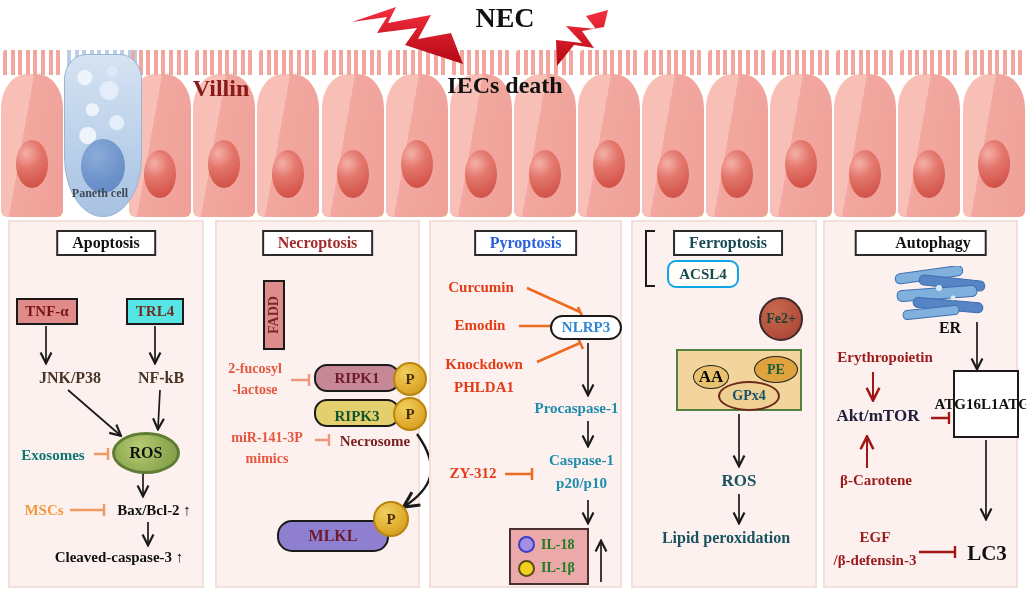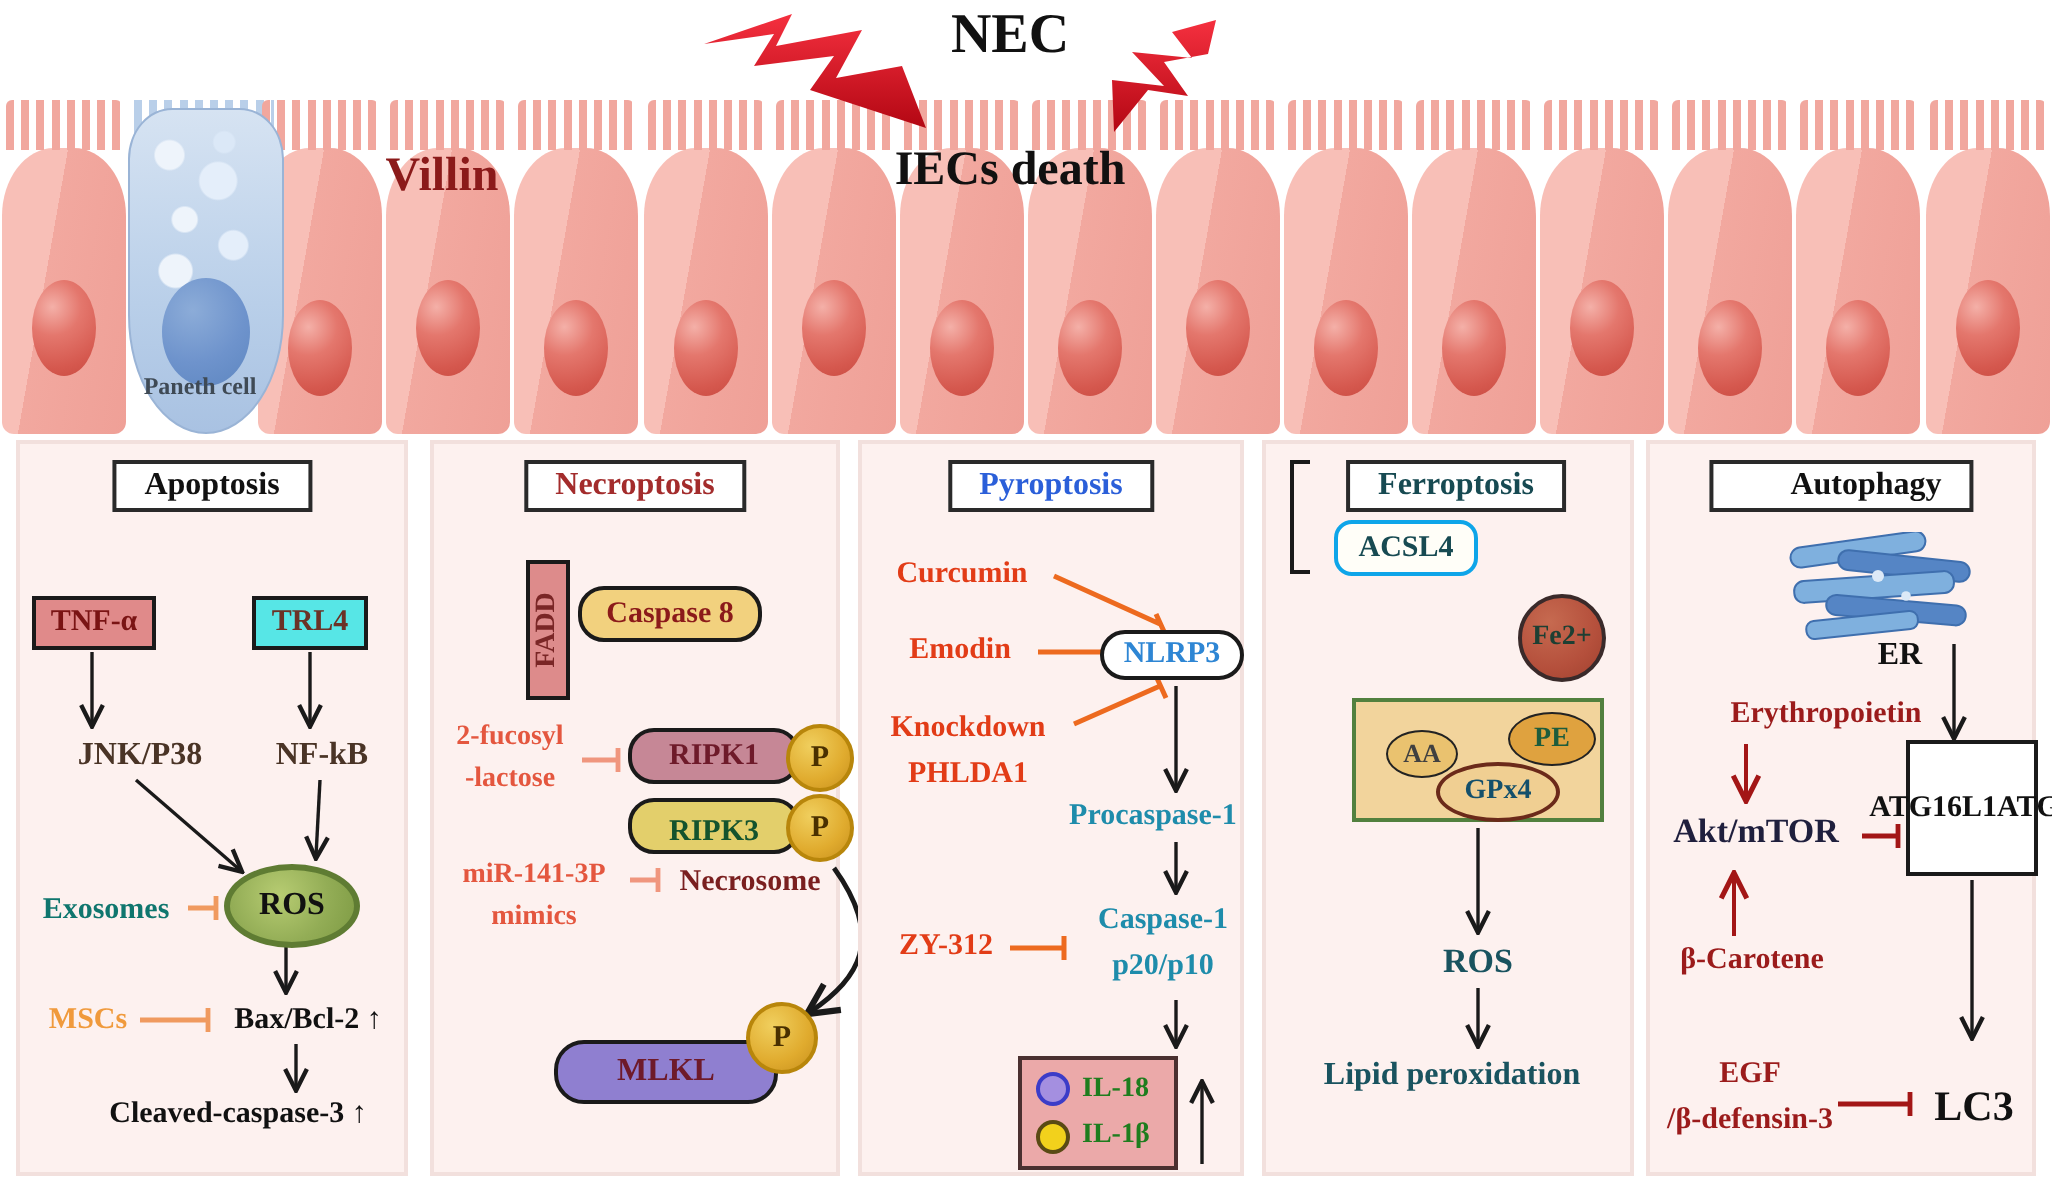--- a/index.html
+++ b/index.html
@@ -198,23 +198,20 @@
       <g stroke="#f0967e" stroke-width="2.4" fill="none">
         <path d="M74,158 H92 M92,152 V164"></path>
         <path d="M98,218 H112 M112,212 V224"></path>
       </g>
       <path d="M200,212 C226,248 212,268 188,284" fill="none" stroke="#1a1a1a" stroke-width="2.4" marker-end="url(#n-k)"></path>
     </svg>
     <div class="ptitle" style="color:#a32c2c;">Necroptosis</div>
     <div class="nbox" style="left:46px;top:58px;width:22px;height:70px;background:#dd8b8b;color:#7a2626;">
       <span style="transform:rotate(-90deg);white-space:nowrap;font-size:14px;">FADD</span>
     </div>
-    <div class="nbox pill" style="left:72px;top:71px;width:92px;height:28px;background:#f2d17e;color:#8b1a1a;">
-      <span>Caspase 8</span>
-    </div>
     <div class="txt" style="left:2px;top:136px;width:72px;font-size:14px;color:#e4573f;line-height:1.5;">
       <div>2-fucosyl</div>
       <div>-lactose</div>
     </div>
     <div class="nbox pill" style="left:97px;top:142px;width:86px;height:28px;background:#c68796;color:#6e1a2a;">
       <span>RIPK1</span>
     </div>
     <div class="pcirc" style="left:176px;top:140px;">
       <span>P</span>
     </div>
@@ -300,21 +297,21 @@
       </g>
     </svg>
     <div class="ptitle" style="left:95px;color:#174a52;">Ferroptosis</div>
     <div class="nbox" style="left:34px;top:38px;width:72px;height:28px;border:2px solid #0ea5e9;border-radius:9px;background:#fffef8;color:#174a52;">
       <span>ACSL4</span>
     </div>
     <div class="fe-circ" style="left:126px;top:75px;">
       <span>Fe2+</span>
     </div>
     <div class="abs" style="left:43px;top:127px;width:126px;height:62px;background:#f2d49c;border:2px solid #52803e;box-sizing:border-box;">
-      <div class="ellip" style="left:15px;top:14px;width:36px;height:24px;background:#eac26f;border:1.5px solid #222;font-size:13px;color:#404040;">
+      <div class="ellip" style="left:15px;top:14px;width:36px;height:24px;background:#eac26f;border:1.5px solid #222;font-size:17px;color:#000000;">
         <span>AA</span>
       </div>
       <div class="ellip" style="left:76px;top:5px;width:44px;height:27px;background:#dfa23f;border:1.5px solid #222;font-size:14px;color:#1d5c3c;">
         <span>PE</span>
       </div>
       <div class="ellip" style="left:40px;top:30px;width:62px;height:30px;background:#f0cf92;border:2px solid #6b2a1a;font-size:14px;color:#14506b;">
         <span>GPx4</span>
       </div>
     </div>
     <div class="txt" style="left:60px;top:248px;width:92px;font-size:17px;color:#19535f;">ROS</div>
@@ -348,21 +345,21 @@
         <rect x="8" y="4" width="68" height="10" rx="5" fill="#7fb0de" transform="rotate(-8 40 9)"></rect>
         <rect x="32" y="12" width="66" height="10" rx="5" fill="#5585c5" transform="rotate(6 65 17)"></rect>
         <rect x="10" y="22" width="80" height="11" rx="5" fill="#7fb0de" transform="rotate(-4 50 27)"></rect>
         <rect x="26" y="34" width="70" height="10" rx="5" fill="#5585c5" transform="rotate(5 60 39)"></rect>
         <rect x="16" y="42" width="56" height="9" rx="4" fill="#7fb0de" transform="rotate(-6 44 46)"></rect>
       </g>
       <circle cx="52" cy="22" r="3" fill="#dce9f7" stroke="none"></circle>
       <circle cx="66" cy="32" r="2.4" fill="#dce9f7" stroke="none"></circle>
     </svg>
     <div class="txt" style="left:105px;top:96px;width:40px;font-size:16px;color:#111;">ER</div>
-    <div class="txt" style="left:0px;top:126px;width:120px;font-size:15px;color:#9b1b1b;padding-left:28px;">Erythropoietin</div>
+    <div class="txt" style="left:0px;top:126px;width:120px;font-size:15px;color:#9b1b1b;">Erythropoietin</div>
     <div class="txt" style="left:2px;top:183px;width:102px;font-size:17px;color:#1f1f3d;">Akt/mTOR</div>
     <div class="nbox" style="left:128px;top:148px;width:66px;height:68px;background:#fff;color:#111;flex-direction:row;line-height:1.9;">
       <div>ATG16L1</div>
       <div>ATG7</div>
     </div>
     <div class="txt" style="left:2px;top:249px;width:98px;font-size:15px;color:#9b1b1b;">β-Carotene</div>
     <div class="txt" style="left:0px;top:304px;width:100px;font-size:15px;color:#9b1b1b;line-height:1.55;">
       <div>EGF</div>
       <div>/β-defensin-3</div>
     </div>

